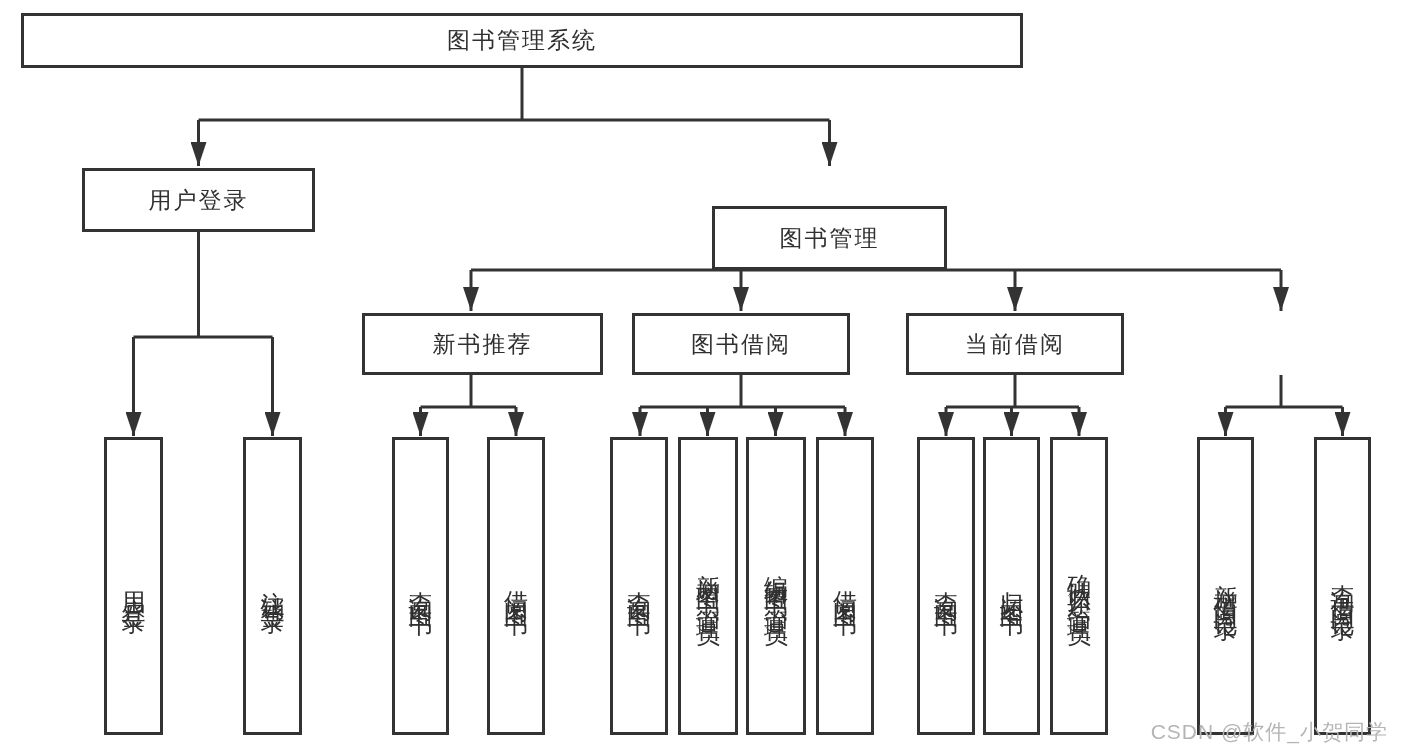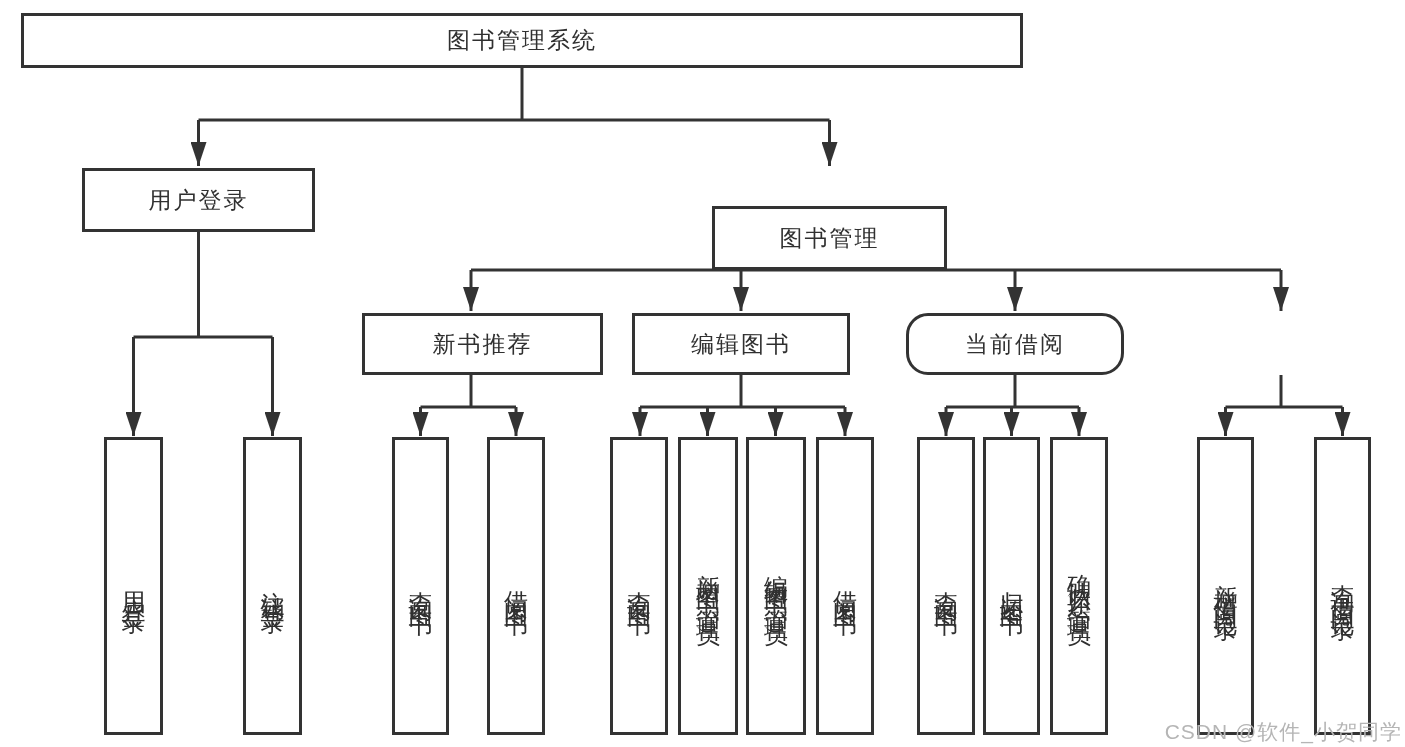--- a/index.html
+++ b/index.html
@@ -27,21 +27,21 @@
   .leaf .vtext {
     writing-mode: vertical-rl;
     text-orientation: mixed;
     font-size: 24px;
     letter-spacing: 7px;
     line-height: 1;
     color: #303030;
   }
   .watermark {
     position: absolute;
-    right: 3px;
+    right: 17px;
     bottom: 1px;
     font-size: 21px;
     color: #b5b5b5;
     letter-spacing: 1px;
     white-space: nowrap;
   }
 </style>
 </head>
 <body>
 
@@ -105,23 +105,23 @@
     <span class="hdr">用户登录</span>
   </div>
   <div class="box" style="left:712px; top:168px; width:235px; height:64px;margin-top:38px;">
     <span class="hdr">图书管理</span>
   </div>
 
   <div class="box" style="left:362px; top:313px; width:241px; height:62px;">
     <span class="hdr">新书推荐</span>
   </div>
   <div class="box" style="left:632px; top:313px; width:218px; height:62px;">
-    <span class="hdr">编辑图书</span>
+    <span class="hdr">图书借阅</span>
   </div>
-  <div class="box" style="left:906px; top:313px; width:218px; height:62px;border-radius:22px;">
+  <div class="box" style="left:906px; top:313px; width:218px; height:62px;">
     <span class="hdr">当前借阅</span>
   </div>
 
   <div class="box leaf" style="left:104px; width:59px;">
     <span class="vtext">用户登录</span>
   </div>
   <div class="box leaf" style="left:243px; width:59px;">
     <span class="vtext">注销登录</span>
   </div>
 

